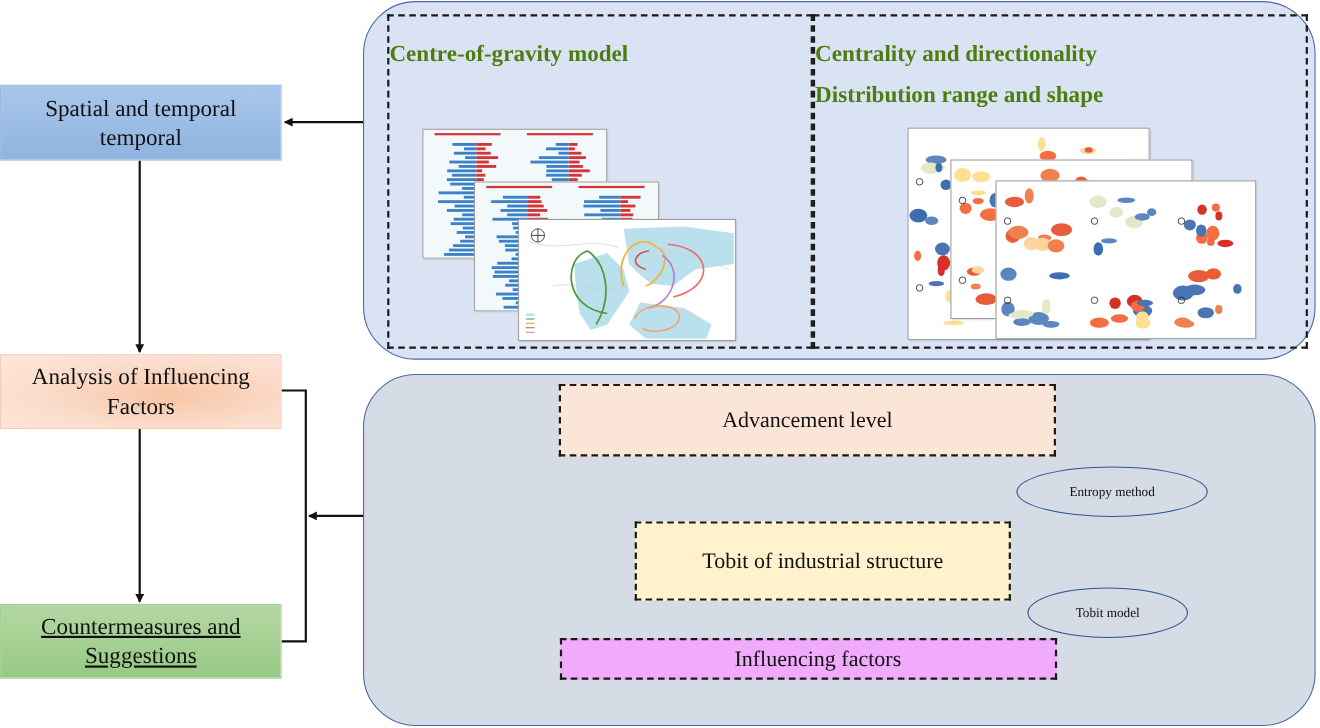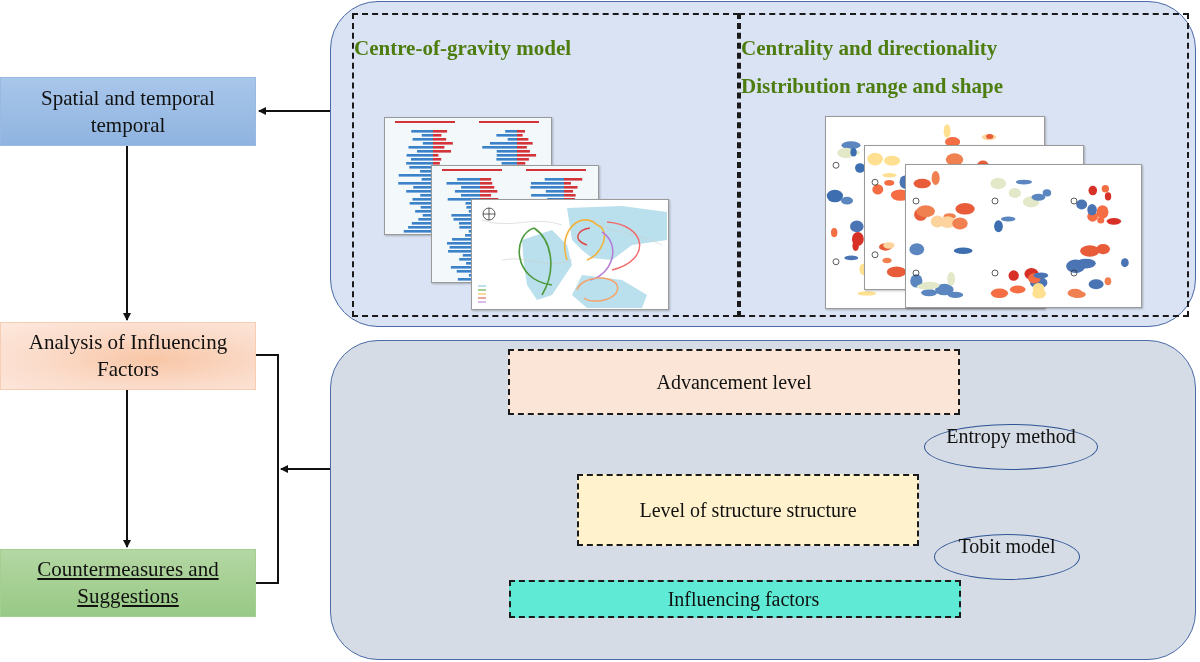--- a/index.html
+++ b/index.html
@@ -21,24 +21,24 @@
 
     .dashed { border: 2.5px dashed #1a1a1a; }
     #group-left { left: 352px; top: 13px; width: 387px; height: 304px; }
     #group-right { left: 739px; top: 13px; width: 450px; height: 304px; }
     .group-title { position: absolute; left: 0; right: 0; text-align: left; font-size: 21px; line-height: 26px; color: #4d7c0f; white-space: nowrap; font-weight: bold; }
 
     .proc { display: flex; flex-direction: column; align-items: center; justify-content: center; text-align: center;
             font-size: 20px; line-height: 27px; border: 2px dashed #1a1a1a; }
     #proc-rational { left: 508px; top: 349px; width: 452px; height: 66px; background: #fbe5d6; }
     #proc-level { left: 577px; top: 474px; width: 342px; height: 72px; background: #fff2cc; }
-    #proc-influence { left: 509px; top: 580px; width: 452px; height: 38px; background: #5eead4; padding-left: 17px; }
-
-    .ellipse { border: 1.5px solid #2f5597; border-radius: 50%; display: flex; justify-content: center;
-               font-size: 20px; white-space: nowrap; background: transparent; }
+    #proc-influence { left: 509px; top: 580px; width: 452px; height: 38px; background: #f0abfc; padding-left: 17px; }
+
+    .ellipse { border: 1.5px solid #2f5597; border-radius: 50%; display: flex; align-items: center; justify-content: center;
+               font-size: 12px; white-space: nowrap; background: transparent; }
     #method-entropy { left: 924px; top: 424px; width: 174px; height: 46px; }
     #method-tobit { left: 934px; top: 534px; width: 146px; height: 46px; }
 
     .thumb { background: #fff; border: 1.5px solid #9a9a9a; box-shadow: 1px 1px 2px rgba(0,0,0,0.25); overflow: hidden; }
     svg.lines { position: absolute; left: 0; top: 0; }
   </style>
 </head>
 <body>
 
 <svg class="lines" width="1200" height="662">
@@ -479,21 +479,21 @@
       <circle cx="168" cy="108" r="3" fill="none" stroke="#333" stroke-width="0.8"></circle>
     </svg>
 </div>
 
 <div id="panel-bottom" class="abs panel"></div>
 
 <div id="proc-rational" class="abs proc">
   <div>Advancement level</div>
 </div>
 <div id="proc-level" class="abs proc">
-  <div>Level of structure structure</div>
+  <div>Tobit of industrial structure</div>
 </div>
 <div id="proc-influence" class="abs proc">
   <div>Influencing factors</div>
 </div>
 
 <div id="method-entropy" class="abs ellipse">
   <span>Entropy method</span>
 </div>
 <div id="method-tobit" class="abs ellipse">
   <span>Tobit model</span>

